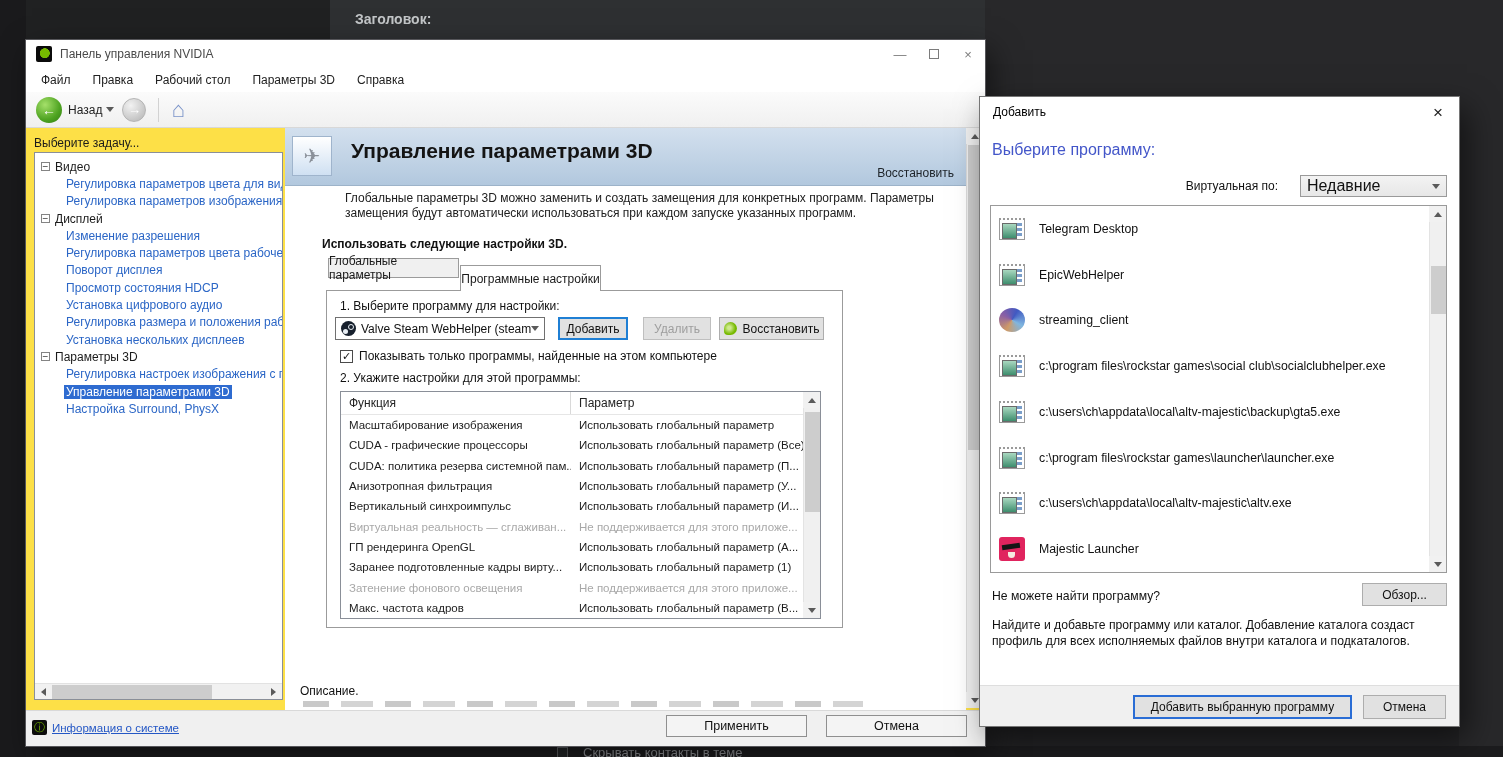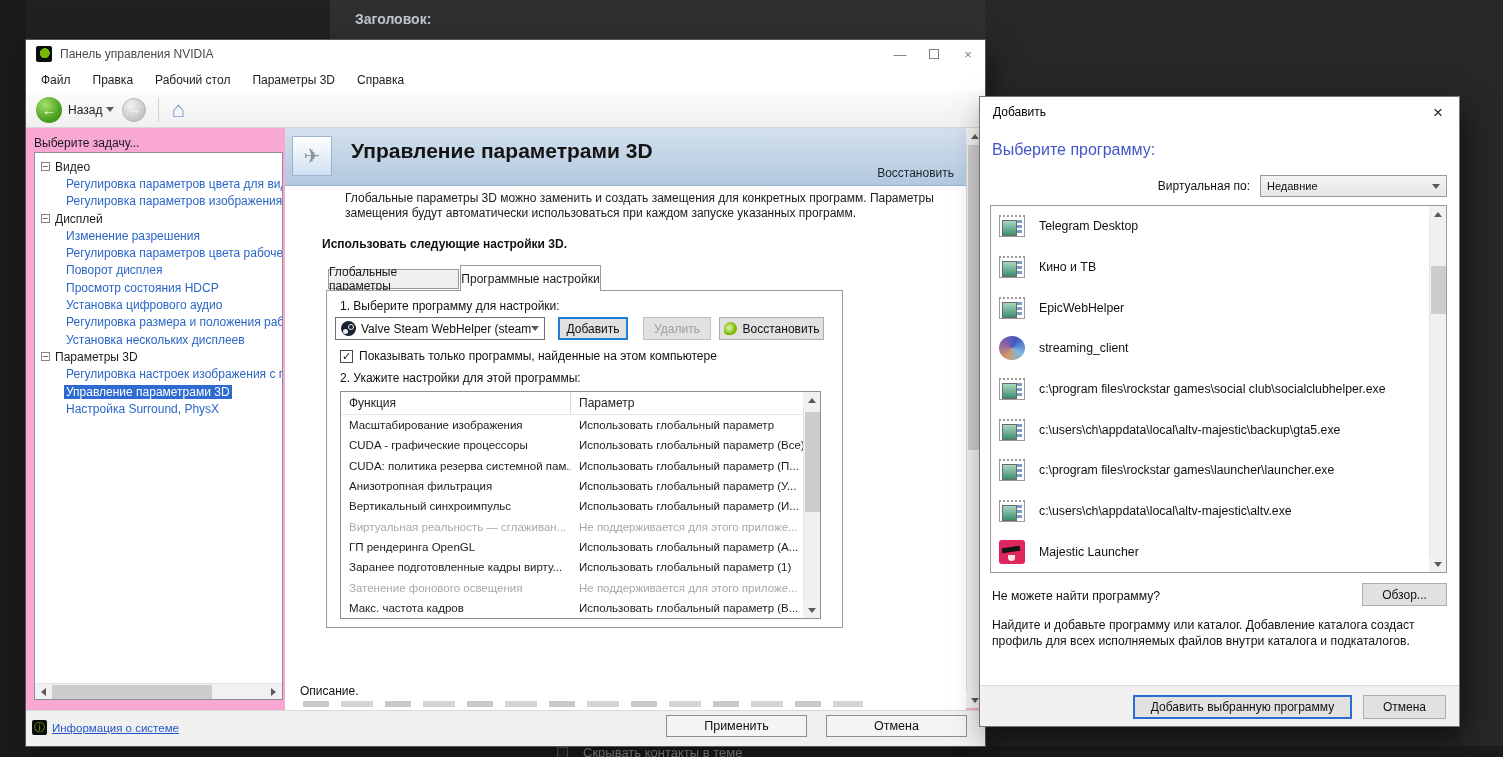--- a/index.html
+++ b/index.html
@@ -12,21 +12,21 @@
   .bg-topleft{ left:26px; top:0; width:304px; height:40px; background:#202122; }
   .bg-top    { left:330px; top:0; width:655px; height:40px; background:#2e3032; }
   .bg-top-label { left:25px; top:11px; font-size:14px; font-weight:bold; color:#c3c6c8; position:absolute; }
   .bg-righttop { left:985px; top:0; width:518px; height:97px; background:#28282a; }
   .bg-rightcol { left:1459px; top:97px; width:44px; height:660px; background:#28282a; }
   .bg-bottom { left:26px; top:746px; width:1477px; height:11px; background:#1c1c1e; overflow:hidden; }
   .bg-bottom-check { position:absolute; left:531px; top:1px; width:11px; height:11px; border:1px solid #5a5c5e; background:#232527; }
   .bg-bottom-text { position:absolute; left:557px; top:-1px; font-size:13px; color:#8e9094; white-space:nowrap; }
 
   
-  .nvwin { left:26px; top:40px; width:959px; height:706px; background:#f9a8d4;
+  .nvwin { left:26px; top:40px; width:959px; height:706px; background:#fde047;
            box-shadow:0 0 0 1px #56565a, 6px 10px 28px rgba(0,0,0,.5); }
   .titlebar { position:absolute; left:0; top:0; width:100%; height:28px; background:#ffffff; display:flex; align-items:center; }
   .nv-appicon { width:16px; height:16px; margin:0 8px 0 10px; background:#0b0b0b; border-radius:2px;
                 background-image:radial-gradient(circle at 55% 45%, #76b900 38%, #0b0b0b 42%); }
   .title-text { font-size:12px; color:#4a4a4a; }
   .win-ctrls { margin-left:auto; display:flex; }
   .win-ctrl { width:34px; height:28px; display:flex; align-items:center; justify-content:center; color:#7c7c7c; font-size:13px; }
   .maxbox { width:10px; height:10px; border:1px solid #7c7c7c; }
 
   .menubar { position:absolute; left:0; top:28px; width:100%; height:24px; background:#fff; display:flex; align-items:center; padding-left:4px; }
@@ -65,21 +65,21 @@
   
   .main { left:259px; top:88px; width:681px; height:582px; background:#fff; overflow:hidden; }
   .band { position:absolute; left:0; top:0; width:100%; height:58px;
           background:linear-gradient(#d3e0ee,#b2c8de); border-bottom:1px solid #9db3c9; }
   .band-icon { position:absolute; left:7px; top:8px; width:40px; height:40px; background:linear-gradient(#ffffff,#cfe0f2);
                border:1px solid #9fb4cc; display:flex; align-items:center; justify-content:center; font-size:20px; color:#8a9099; }
   .band-title { position:absolute; left:66px; top:11px; font-size:21px; font-weight:bold; color:#141414; }
   .band-restore { position:absolute; right:12px; bottom:5px; font-size:12px; color:#20262c; }
   .m-desc { position:absolute; left:60px; top:63px; width:614px; font-size:12px; line-height:15px; color:#202020; }
   .m-section { position:absolute; left:37px; top:109px; font-size:12px; font-weight:bold; color:#111; }
-  .tab { position:absolute; top:141px; height:20px; border:1px solid #9b9b9b; background:#f0f0f0;
+  .tab { position:absolute; top:130px; height:20px; border:1px solid #9b9b9b; background:#f0f0f0;
          font-size:12px; color:#1a1a1a; display:flex; align-items:center; justify-content:center; z-index:1; }
   .tab.active { background:#fff; top:137px; height:26px; border-bottom:none; z-index:3; }
   .panel { position:absolute; left:41px; top:162px; width:517px; height:338px; background:#fff; border:1px solid #9b9b9b; z-index:2; }
   .p-step { position:absolute; left:13px; font-size:12px; color:#111; }
   .pselect { position:absolute; left:8px; top:26px; width:210px; height:23px; border:1px solid #707070; background:#fff;
              display:flex; align-items:center; padding:0 5px; font-size:12px; color:#111; }
   .steam-ic { width:15px; height:15px; border-radius:50%; background:#17202d; position:relative; margin-right:5px; flex:0 0 15px; }
   .steam-ic::before { content:""; position:absolute; left:2px; bottom:2px; width:5px; height:5px; border-radius:50%; background:#e8eef4; }
   .steam-ic::after { content:""; position:absolute; right:2px; top:3px; width:4px; height:4px; border-radius:50%; border:1px solid #e8eef4; }
   .pselect .val { flex:1; overflow:hidden; white-space:nowrap; }
@@ -117,22 +117,22 @@
 
   
   .dialog { left:980px; top:97px; width:479px; height:629px; background:#fff;
             box-shadow:0 0 0 1px #767676, 8px 12px 30px rgba(0,0,0,.55); }
   .dlg-title { position:absolute; left:13px; top:8px; font-size:12px; color:#000; }
   .dlg-close { position:absolute; right:10px; top:5px; width:22px; height:22px; font-size:17px; color:#222;
                display:flex; align-items:center; justify-content:center; }
   .dlg-heading { position:absolute; left:12px; top:44px; font-size:16px; color:#4356c9; }
   .sort-row { position:absolute; top:78px; right:12px; display:flex; align-items:center; }
   .sort-label { font-size:12px; color:#111; margin-right:10px; }
-  .dlg-select { width:187px; height:22px; background:linear-gradient(#f3f3f3,#e7e7e7); border:1px solid #9a9a9a;
-                display:flex; align-items:center; padding:0 6px; font-size:11px; color:#111; }
+  .dlg-select { width:147px; height:22px; background:linear-gradient(#f3f3f3,#e7e7e7); border:1px solid #9a9a9a;
+                display:flex; align-items:center; padding:0 6px; font-size:16px; color:#111;margin-left:12px; }
   .dlg-select .val { flex:1; }
   .listbox { position:absolute; left:10px; top:108px; width:457px; height:368px; border:1px solid #9a9a9a; background:#fff; }
   .plist { position:absolute; left:0; top:0; right:17px; bottom:0; display:flex; flex-direction:column; }
   .pitem { flex:1; display:flex; align-items:center; padding-left:8px; font-size:12.3px; color:#111; }
   .pitem .nm { margin-left:14px; white-space:nowrap; overflow:hidden; }
   .ic { flex:0 0 26px; position:relative; }
   .app-window-icon { width:26px; height:22px; background:#fff; border:1px solid #9a9a9a; border-top:2px dotted #9a9a9a; }
   .app-window-icon::before { content:""; position:absolute; left:2px; top:3px; width:13px; height:14px;
                              background:linear-gradient(#a9d8c0,#3e8e6e); border:1px solid #6a6a6a; }
   .app-window-icon::after { content:""; position:absolute; right:2px; top:3px; width:5px; height:14px;
@@ -396,24 +396,20 @@
     </div>
 
     <div class="listbox">
       <div class="plist">
         <div class="pitem">
             <span class="ic app-window-icon"></span>
             <span class="nm">Telegram Desktop</span>
           </div>
         <div class="pitem">
             <span class="ic app-window-icon"></span>
-            <span class="nm">Кино и ТВ</span>
-          </div>
-        <div class="pitem">
-            <span class="ic app-window-icon"></span>
             <span class="nm">EpicWebHelper</span>
           </div>
         <div class="pitem">
             <span class="ic streaming-client-icon"></span>
             <span class="nm">streaming_client</span>
           </div>
         <div class="pitem">
             <span class="ic app-window-icon"></span>
             <span class="nm">c:\program files\rockstar games\social club\socialclubhelper.exe</span>
           </div>

